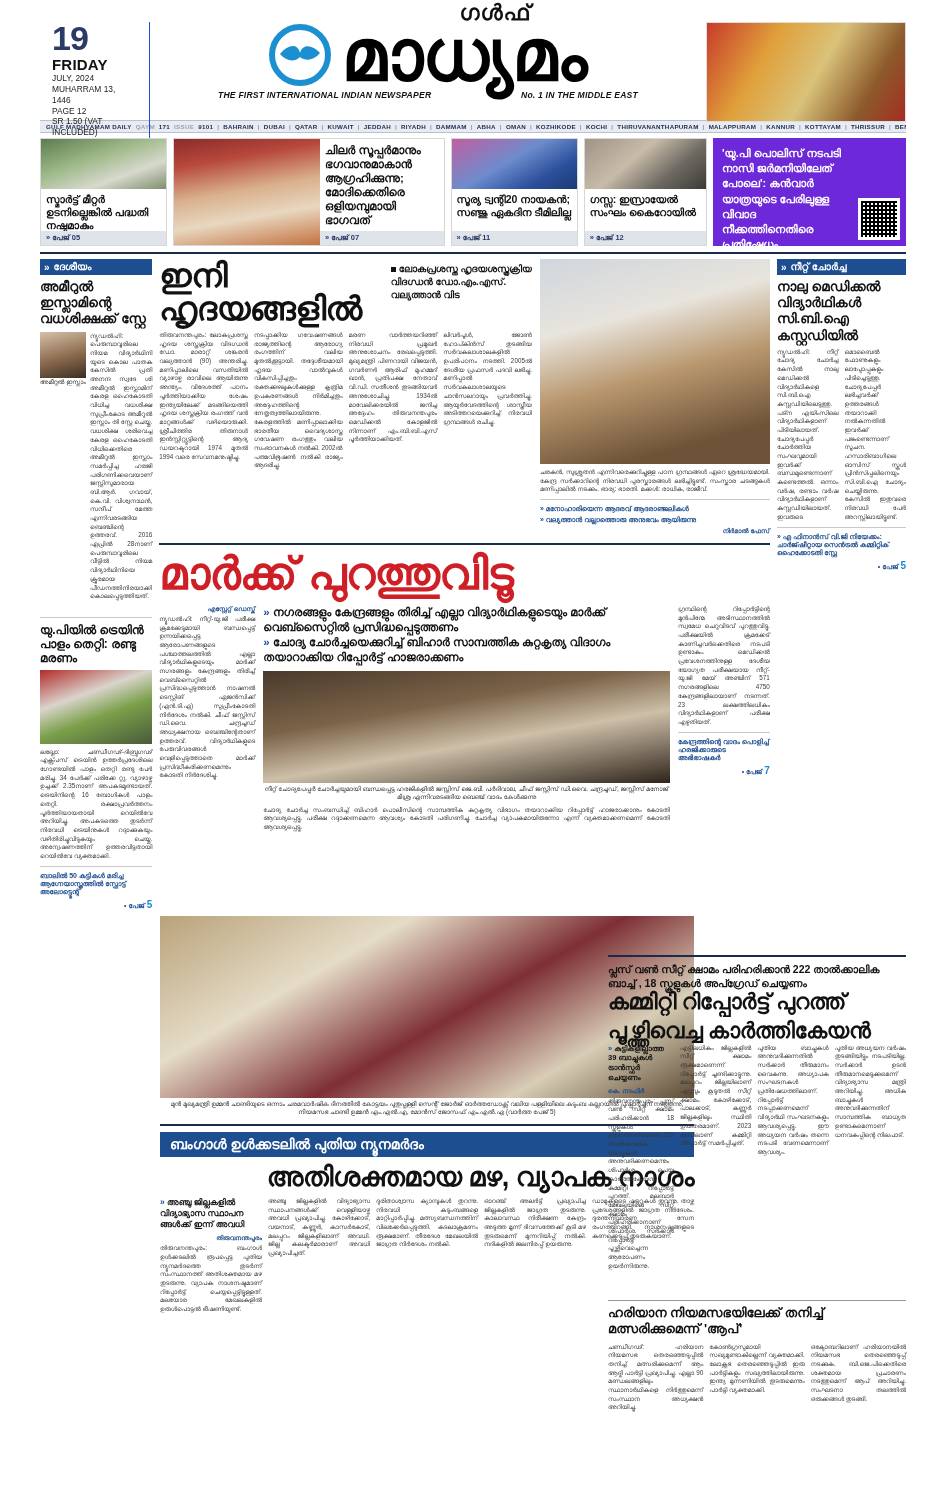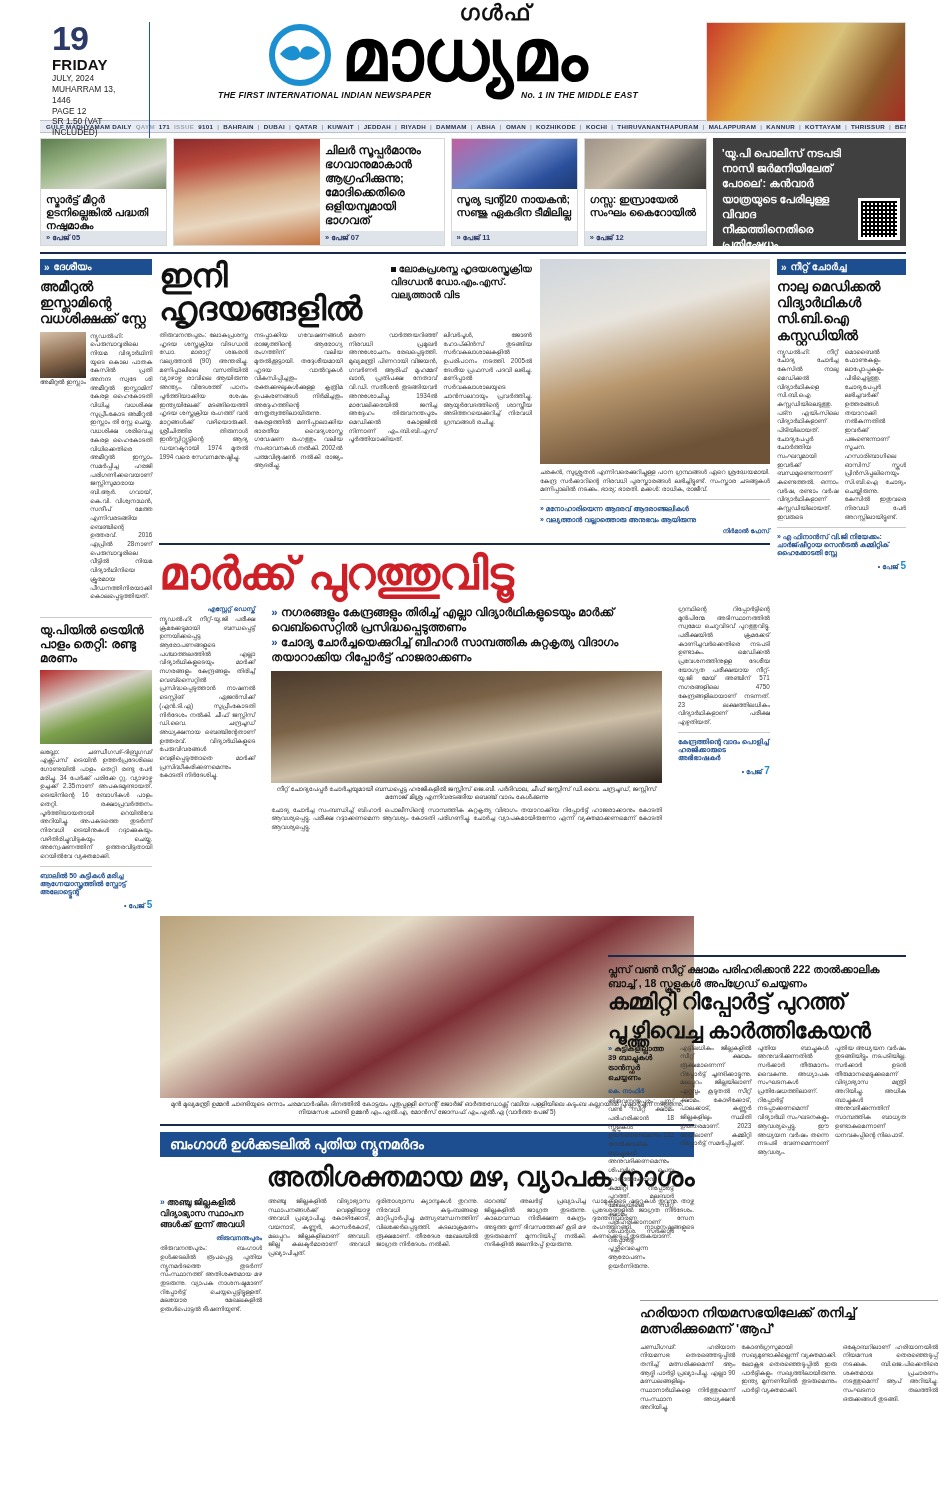--- a/index.html
+++ b/index.html
@@ -51,21 +51,21 @@
   .t1 { width: 132px; flex-direction: column; }
   .t2 { width: 282px; }
   .t3 { width: 132px; flex-direction: column; }
   .t4 { width: 128px; flex-direction: column; }
   .t-photo { background:#9fb3c8; overflow:hidden; position:relative; }
   .t-txt { font-size: 10.5px; line-height: 1.22; color: #111; font-weight: bold; padding: 4px 5px 0 5px; }
   .t-txt.big { font-size: 11.5px; }
   .pageref { position:absolute; bottom:0; left:0; right:0; background:#dfe3ea; font-size:7.5px;
              color:#2b3a67; padding: 2px 5px; font-weight:bold; }
 
-  .qrbox { width: 200px; background: #404040; color:#fff; padding: 8px 9px; position: relative;
+  .qrbox { width: 200px; background: #6d28d9; color:#fff; padding: 8px 9px; position: relative;
            font-size: 11px; line-height: 1.38; font-weight: bold; }
   .qr { position:absolute; right: 6px; bottom: 6px; width: 42px; height: 42px; background:#fff;
         background-image:
           repeating-linear-gradient(to right,#000 0 2px,#fff 2px 4px),
           repeating-linear-gradient(to bottom,#000 0 2px,#fff 2px 4px);
         background-blend-mode: multiply; border: 3px solid #fff; }
 
   
   .mainrule { border-top: 2px solid #1a2a4a; margin-top: 6px; }
   .grid { display: flex; gap: 7px; }
@@ -313,21 +313,21 @@
 
       <div class="hrthick"></div>
 
       <div>
         <div style="display:flex;gap:8px">
           <div style="flex:1">
             <div class="bigred">മാർക്ക് പുറത്തുവിടൂ</div>
           </div>
         </div>
 
-        <div style="display:flex;gap:16px;margin-top:8px">
+        <div style="display:flex;gap:8px;margin-top:8px">
           <div style="width:96px">
             <div class="byline">എസ്റ്റേറ്റ് ഡെസ്ക്</div>
             <div class="body-txt">ന്യൂഡൽഹി: നീറ്റ്-യു.ജി പരീക്ഷ ക്രമക്കേടുമായി ബന്ധപ്പെട്ട് ഉന്നയിക്കപ്പെട്ട ആരോപണങ്ങളുടെ പശ്ചാത്തലത്തിൽ എല്ലാ വിദ്യാർഥികളുടെയും മാർക്ക് നഗരങ്ങളും കേന്ദ്രങ്ങളും തിരിച്ച് വെബ്സൈറ്റിൽ പ്രസിദ്ധപ്പെടുത്താൻ നാഷനൽ ടെസ്റ്റിങ് ഏജൻസിക്ക് (എൻ.ടി.എ) സുപ്രീംകോടതി നിർദേശം നൽകി. ചീഫ് ജസ്റ്റിസ് ഡി.വൈ. ചന്ദ്രചൂഡ് അധ്യക്ഷനായ ബെഞ്ചിന്റേതാണ് ഉത്തരവ്. വിദ്യാർഥികളുടെ പേരുവിവരങ്ങൾ വെളിപ്പെടുത്താതെ മാർക്ക് പ്രസിദ്ധീകരിക്കണമെന്നും കോടതി നിർദേശിച്ചു.</div>
           </div>
           <div style="flex:1">
             <div class="bullet-row">
               <span class="ch">»</span>
               <span>നഗരങ്ങളും കേന്ദ്രങ്ങളും തിരിച്ച് എല്ലാ വിദ്യാർഥികളുടെയും മാർക്ക് വെബ്സൈറ്റിൽ പ്രസിദ്ധപ്പെടുത്തണം</span>
             </div>
             <div class="bullet-row" style="">
@@ -423,21 +423,21 @@
         </div>
       <div style="flex:1">
           <div class="body-txt">പുതിയ ബാച്ചുകൾ അനുവദിക്കുന്നതിൽ സർക്കാർ തീരുമാനം വൈകുന്നു. അധ്യാപക സംഘടനകൾ പ്രതിഷേധത്തിലാണ്. റിപ്പോർട്ട് നടപ്പാക്കണമെന്ന് വിദ്യാർഥി സംഘടനകളും ആവശ്യപ്പെട്ടു. ഈ അധ്യയന വർഷം തന്നെ നടപടി വേണമെന്നാണ് ആവശ്യം.</div>
         </div>
       <div style="flex:1">
           <div class="body-txt">പുതിയ അധ്യയന വർഷം തുടങ്ങിയിട്ടും നടപടിയില്ല. സർക്കാർ ഉടൻ തീരുമാനമെടുക്കുമെന്ന് വിദ്യാഭ്യാസ മന്ത്രി അറിയിച്ചു. അധിക ബാച്ചുകൾ അനുവദിക്കുന്നതിന് സാമ്പത്തിക ബാധ്യത ഉണ്ടാകുമെന്നാണ് ധനവകുപ്പിന്റെ നിലപാട്.</div>
         </div>
     </div>
   </div>
 
-  <div style="position:absolute;left:640px;top:1300px;width:298px">
+  <div style="position:absolute;left:608px;top:1300px;width:298px">
     <div class="rulehead">ഹരിയാന നിയമസഭയിലേക്ക് തനിച്ച് മത്സരിക്കുമെന്ന് 'ആപ്'</div>
     <div class="threecol" style="margin-top:5px">
       <div class="c">
           <div class="body-txt">ചണ്ഡീഗഢ്: ഹരിയാന നിയമസഭ തെരഞ്ഞെടുപ്പിൽ തനിച്ച് മത്സരിക്കുമെന്ന് ആം ആദ്മി പാർട്ടി പ്രഖ്യാപിച്ചു. എല്ലാ 90 മണ്ഡലങ്ങളിലും സ്ഥാനാർഥികളെ നിർത്തുമെന്ന് സംസ്ഥാന അധ്യക്ഷൻ അറിയിച്ചു.</div>
         </div>
       <div class="c">
           <div class="body-txt">കോൺഗ്രസുമായി സഖ്യമുണ്ടാകില്ലെന്ന് വ്യക്തമാക്കി. ലോക്സഭ തെരഞ്ഞെടുപ്പിൽ ഇരു പാർട്ടികളും സഖ്യത്തിലായിരുന്നു. ഇന്ത്യ മുന്നണിയിൽ തുടരുമെന്നും പാർട്ടി വ്യക്തമാക്കി.</div>
         </div>
       <div class="c">
           <div class="body-txt">ഒക്ടോബറിലാണ് ഹരിയാനയിൽ നിയമസഭ തെരഞ്ഞെടുപ്പ് നടക്കുക. ബി.ജെ.പിക്കെതിരെ ശക്തമായ പ്രചാരണം നടത്തുമെന്ന് ആപ് അറിയിച്ചു. സംഘടനാ തലത്തിൽ ഒരുക്കങ്ങൾ തുടങ്ങി.</div>

